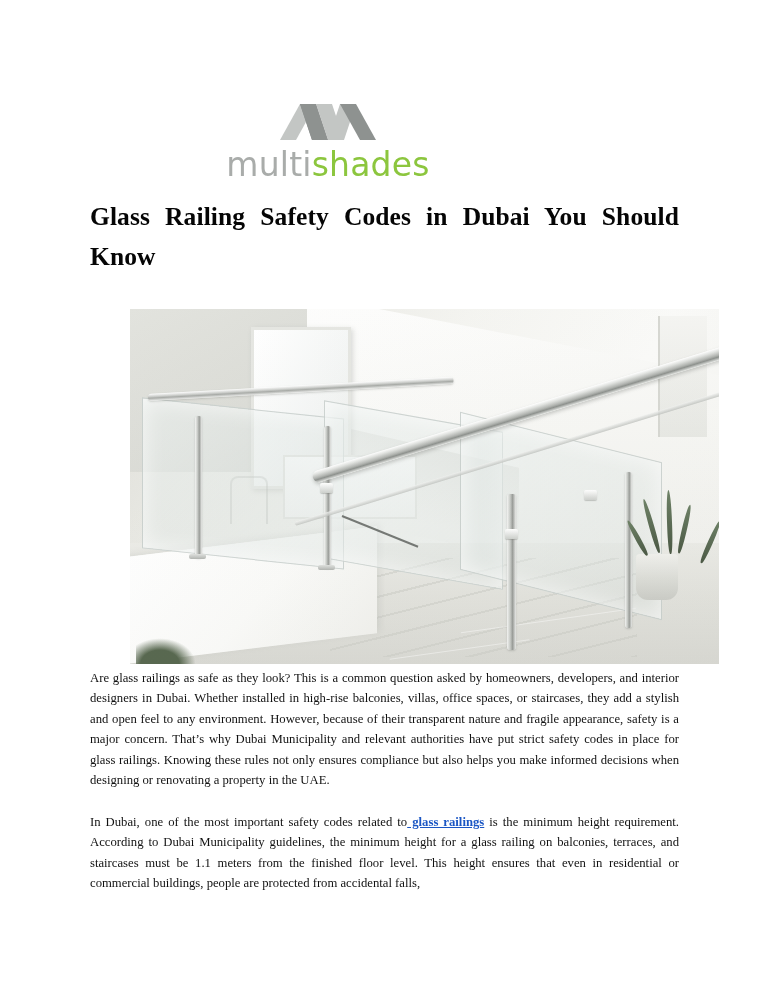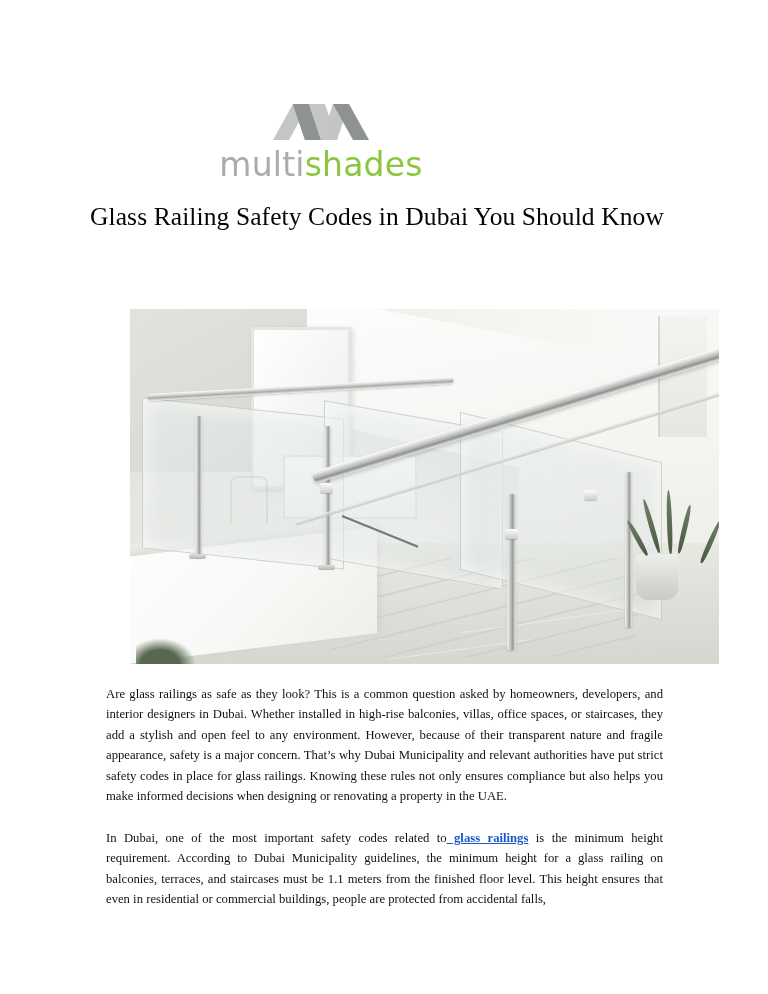--- a/index.html
+++ b/index.html
@@ -19,21 +19,21 @@
   .page {
     position: absolute;
     inset: 0;
     background: #ffffff;
   }
 
   
   .logo-block {
     position: absolute;
     top: 100px;
-    left: 9px;
+    left: 16px;
     width: 624px;
     text-align: center;
   }
   .logo-mark {
     display: block;
     margin: 0 auto;
     width: 100px;
     height: 44px;
   }
   .logo-wordmark {
@@ -51,21 +51,21 @@
 
   
   .doc-title {
     position: absolute;
     top: 197px;
     left: 90px;
     width: 589px;
     margin: 0;
     font-family: "Liberation Serif", "DejaVu Serif", serif;
     font-size: 25.5px;
-    font-weight: normal;
+    font-weight: bold;
     line-height: 40px;
     text-align: justify;
     text-align-last: left;
     color: #050505;
     letter-spacing: 0.1px;
   }
 
   
   .hero-figure {
     position: absolute;
@@ -325,21 +325,21 @@
     left: 90px;
     width: 589px;
     font-family: "Liberation Serif", "DejaVu Serif", serif;
     font-size: 12.7px;
     line-height: 20.4px;
     text-align: justify;
     color: #111111;
   }
   #para-1 { top: 668px; }
   #para-2 { top: 812px; }
-  .body-copy p { margin: 16px; }
+  .body-copy p { margin: 0; }
 
   .inline-link {
     color: #1a56c4;
     font-weight: bold;
   }
 </style>
 </head>
 <body>
 
 <div class="page">

